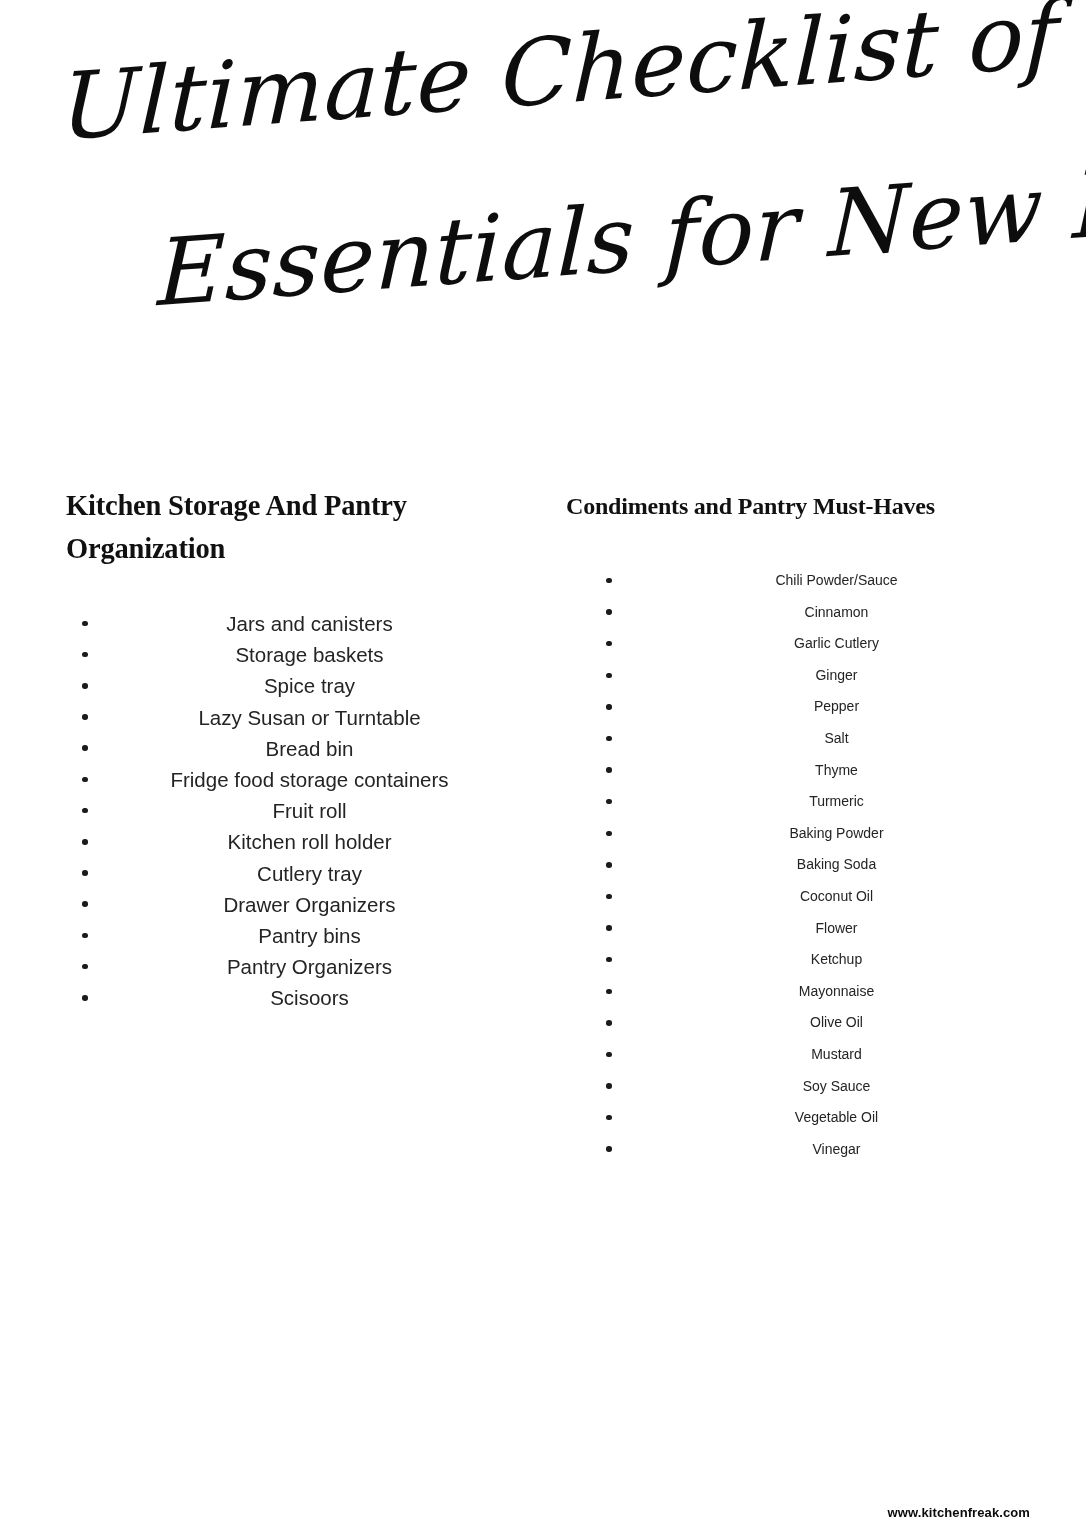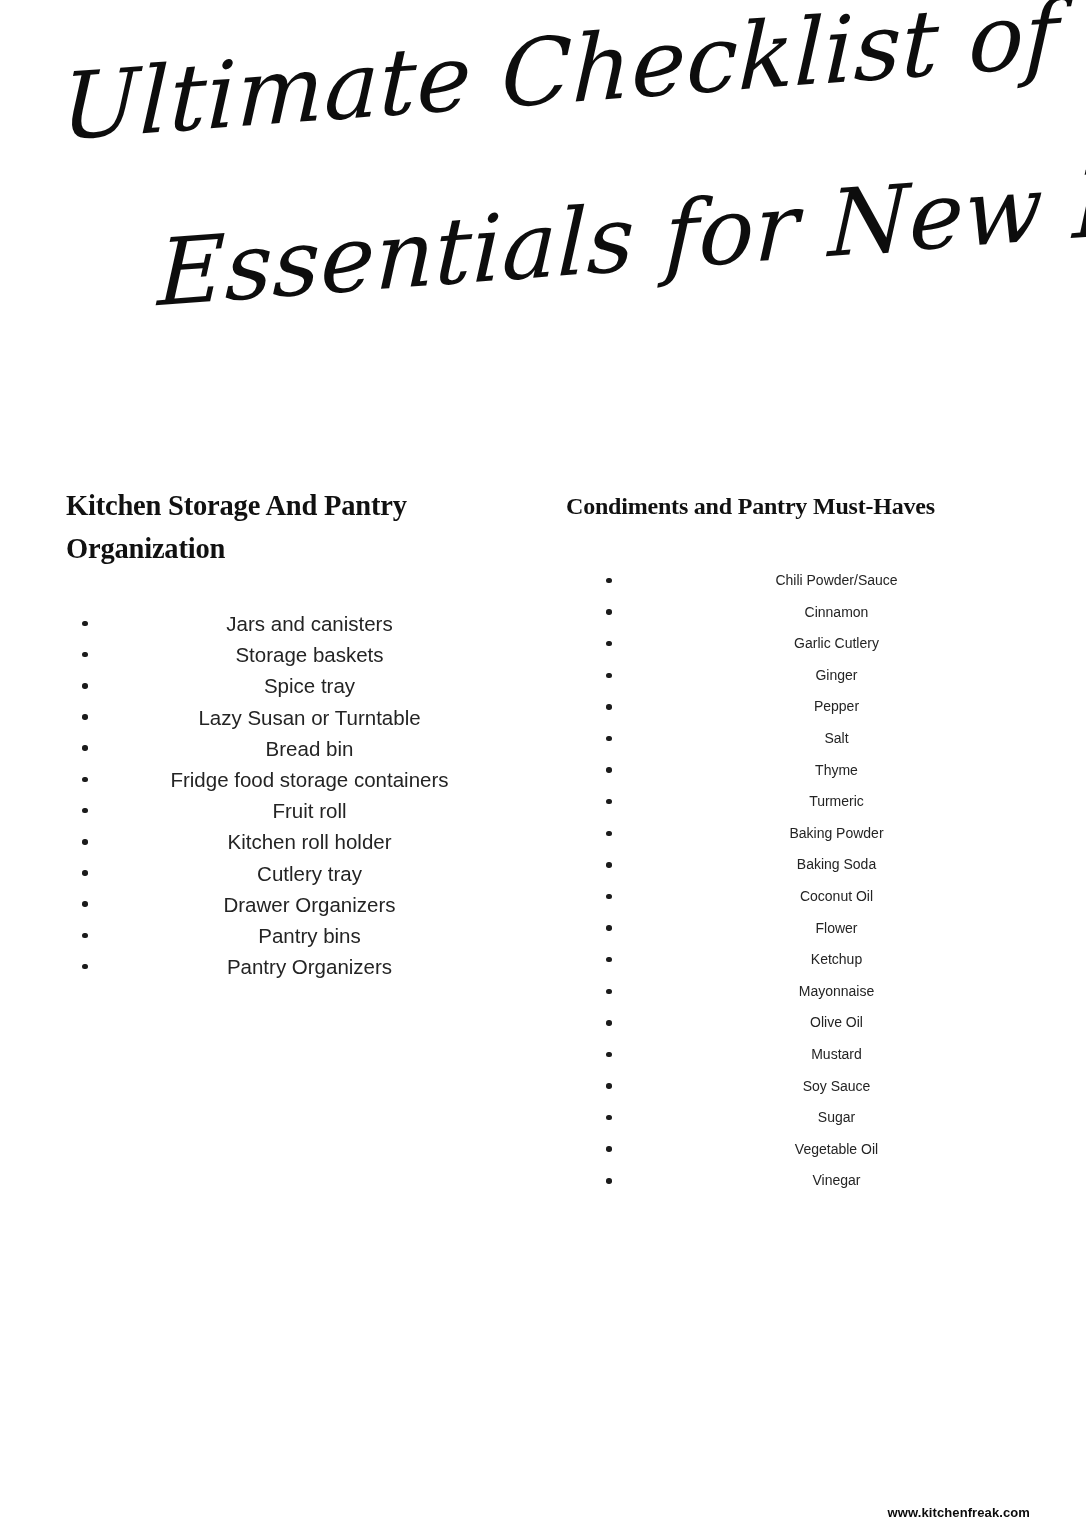--- a/index.html
+++ b/index.html
@@ -147,20 +147,21 @@
         <li><span class="bullet"></span><span>Spice tray</span></li>
         <li><span class="bullet"></span><span>Lazy Susan or Turntable</span></li>
         <li><span class="bullet"></span><span>Bread bin</span></li>
         <li><span class="bullet"></span><span>Fridge food storage containers</span></li>
         <li><span class="bullet"></span><span>Fruit roll</span></li>
         <li><span class="bullet"></span><span>Kitchen roll holder</span></li>
         <li><span class="bullet"></span><span>Cutlery tray</span></li>
         <li><span class="bullet"></span><span>Drawer Organizers</span></li>
         <li><span class="bullet"></span><span>Pantry bins</span></li>
         <li><span class="bullet"></span><span>Pantry Organizers</span></li>
+        <li><span class="bullet"></span><span>Scisoors</span></li>
       </ul>
   </div>
 
   <div class="column" id="column-right">
     <h2 class="col-heading">Condiments and Pantry Must-Haves</h2>
     <ul class="check-list" id="list-right">
         <li><span class="bullet"></span><span>Chili Powder/Sauce</span></li>
         <li><span class="bullet"></span><span>Cinnamon</span></li>
         <li><span class="bullet"></span><span>Garlic Cutlery</span></li>
         <li><span class="bullet"></span><span>Ginger</span></li>
@@ -170,21 +171,20 @@
         <li><span class="bullet"></span><span>Turmeric</span></li>
         <li><span class="bullet"></span><span>Baking Powder</span></li>
         <li><span class="bullet"></span><span>Baking Soda</span></li>
         <li><span class="bullet"></span><span>Coconut Oil</span></li>
         <li><span class="bullet"></span><span>Flower</span></li>
         <li><span class="bullet"></span><span>Ketchup</span></li>
         <li><span class="bullet"></span><span>Mayonnaise</span></li>
         <li><span class="bullet"></span><span>Olive Oil</span></li>
         <li><span class="bullet"></span><span>Mustard</span></li>
         <li><span class="bullet"></span><span>Soy Sauce</span></li>
-        <li><span class="bullet"></span><span>Sugar</span></li>
         <li><span class="bullet"></span><span>Vegetable Oil</span></li>
         <li><span class="bullet"></span><span>Vinegar</span></li>
       </ul>
   </div>
 
 </div>
 
 <div class="footer-url">www.kitchenfreak.com</div>
 
 </body></html>

